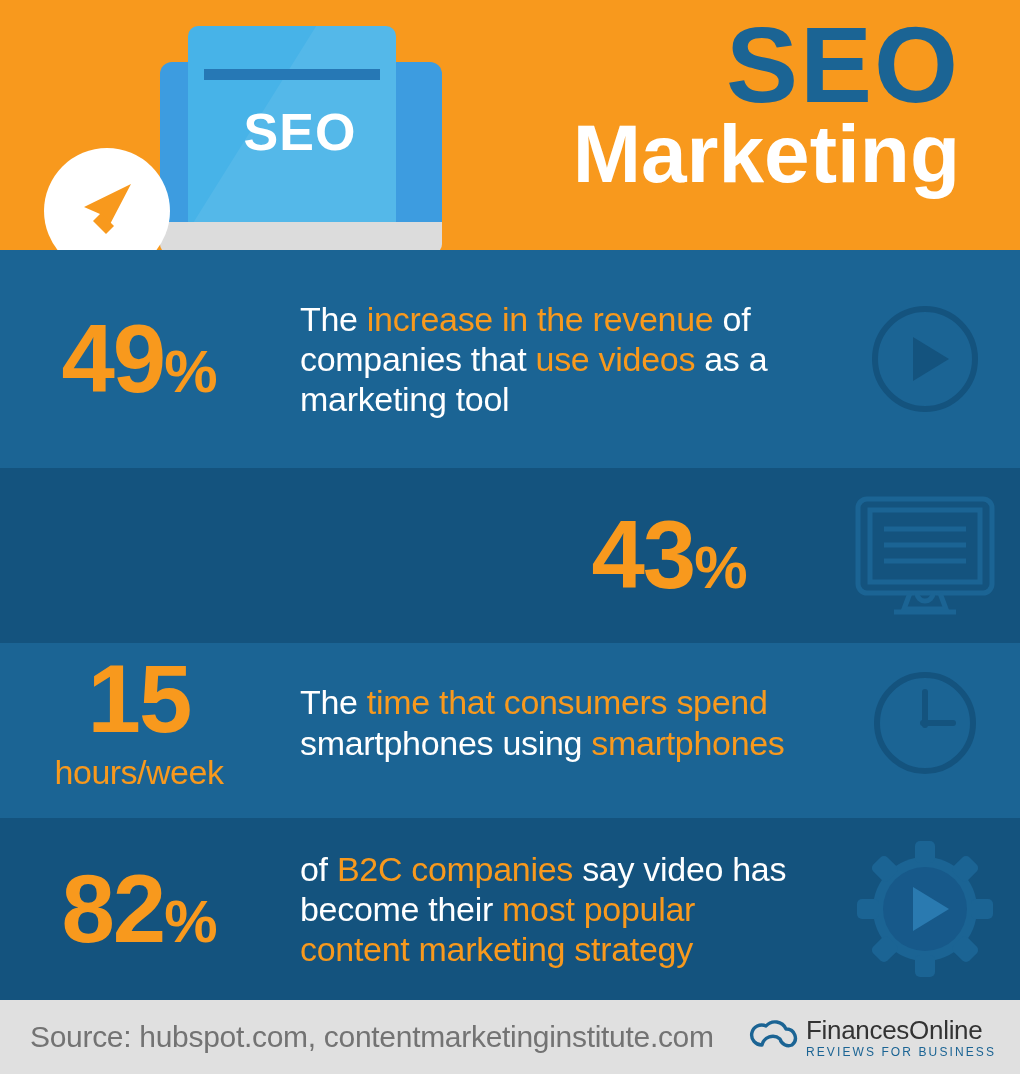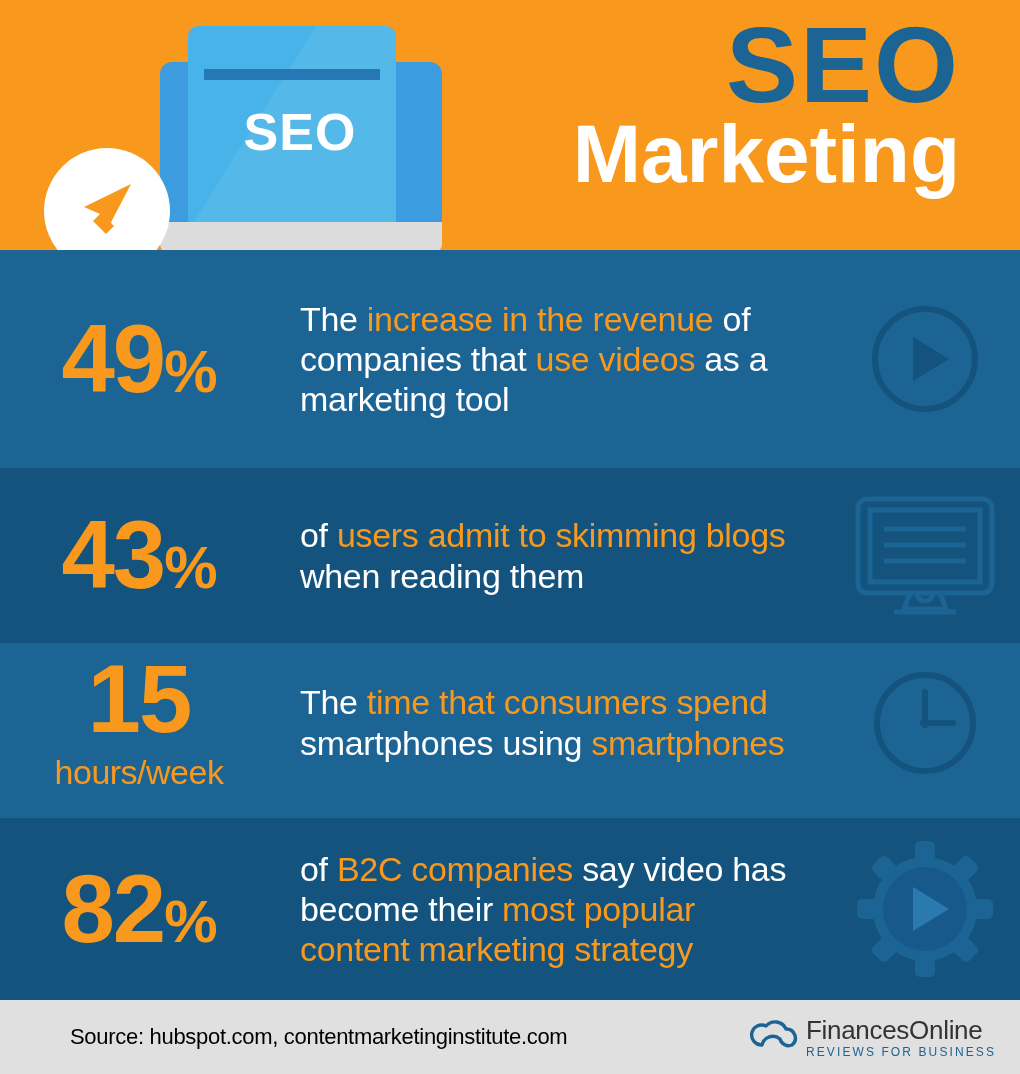--- a/index.html
+++ b/index.html
@@ -182,24 +182,23 @@
     left: 0; top: 1000px;
     width: 1020px;
     height: 74px;
     background: #e0e0e0;
     display: flex;
     align-items: center;
     justify-content: space-between;
     padding: 0 24px 0 30px;
   }
   .source-text {
-    font-size: 22px;
-    color: #000000;
+    font-size: 30px;
+    color: #737373;
     letter-spacing: -0.3px;
-    margin-left: 40px;
   }
   .brand {
     display: flex;
     align-items: center;
   }
   .brand-words { line-height: 1; }
   .brand-name {
     font-size: 26px;
     color: #333333;
     letter-spacing: -0.3px;
@@ -257,21 +256,20 @@
       </svg>
     </div>
   </div>
 
   <div class="row alt" style="top:468px;height:175px;">
     <div class="stat-figure">
       <span class="fig-line">
         <span class="fig-num">43</span><span class="fig-pct">%</span>
       </span>
     </div>
-    <div class="stat-text"><span>of </span><span class="hl">users admit to skimming blogs</span><span> when reading them</span></div>
     <div class="stat-icon">
       <svg width="150" height="126" viewBox="0 0 150 126">
         <rect x="8" y="6" width="134" height="94" rx="9" fill="none" stroke="#1b6494" stroke-width="5"></rect>
         <rect x="20" y="17" width="110" height="72" fill="none" stroke="#1b6494" stroke-width="5"></rect>
         <line x1="34" y1="36" x2="116" y2="36" stroke="#1b6494" stroke-width="5"></line>
         <line x1="34" y1="52" x2="116" y2="52" stroke="#1b6494" stroke-width="5"></line>
         <line x1="34" y1="68" x2="116" y2="68" stroke="#1b6494" stroke-width="5"></line>
         <path d="M60 100 L54 116 L96 116 L90 100" fill="none" stroke="#1b6494" stroke-width="5"></path>
         <path d="M67 100 a8 8 0 0 0 16 0" fill="none" stroke="#1b6494" stroke-width="5"></path>
         <line x1="44" y1="119" x2="106" y2="119" stroke="#1b6494" stroke-width="5"></line>

